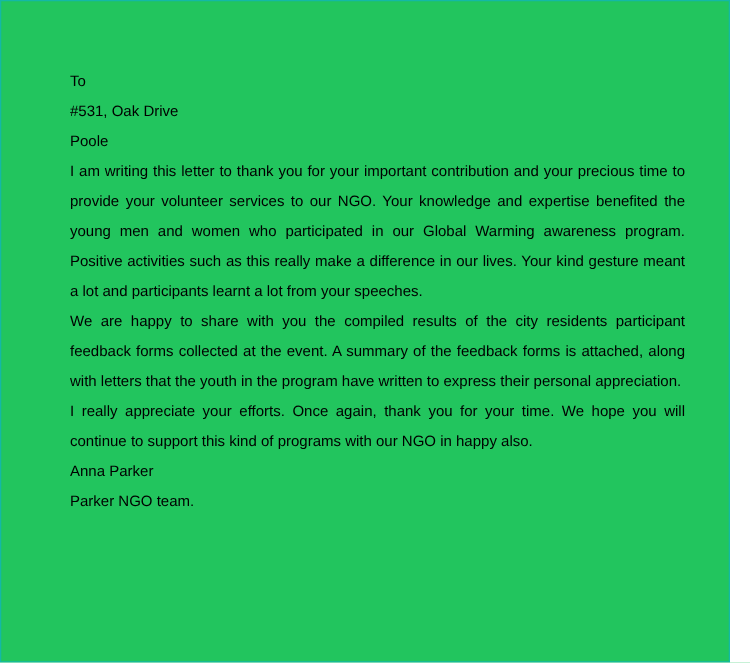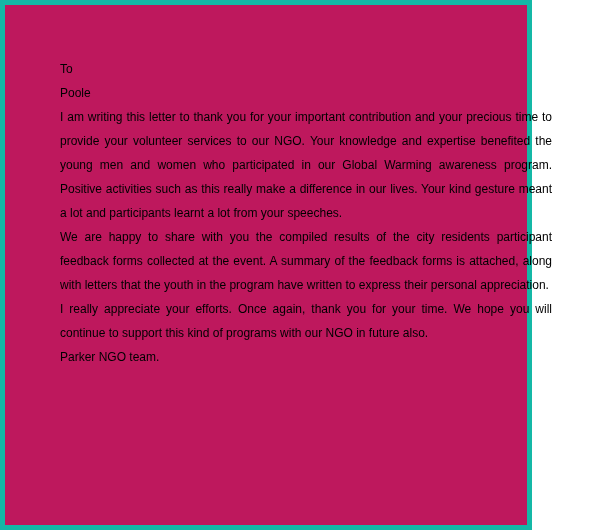--- a/index.html
+++ b/index.html
@@ -1,40 +1,42 @@
 <!DOCTYPE html>
 <html><head>
 <meta charset="utf-8">
 <style>
   html, body { margin: 0; padding: 0; background: #ffffff; }
   body { width: 600px; height: 530px; overflow: hidden; }
   .page {
     position: relative;
-    width: 532px; height: 530px;
+    width: 584px; height: 530px;
     box-sizing: border-box;
-    border: 5px solid #14b8a6;
-    background: #be185d;
+    border: 1px solid #14b8a6;
+    background: #22c55e;
   }
   .content {
     position: absolute;
     left: 55px; top: 52px;
     width: 492px;
     font-family: "Liberation Sans", sans-serif;
     font-size: 12px;
     color: #000000;
     line-height: 24px;
   }
   .line { margin: 0; white-space: nowrap; }
   .para { margin: 0; text-align: justify; }
 </style>
 </head>
 <body>
 
 <div class="page">
   <div class="content">
     <p class="line">To</p>
+    <p class="line">#531, Oak Drive</p>
     <p class="line">Poole</p>
     <p class="para">I am writing this letter to thank you for your important contribution and your precious time to provide your volunteer services to our NGO. Your knowledge and expertise benefited the young men and women who participated in our Global Warming awareness program. Positive activities such as this really make a difference in our lives. Your kind gesture meant a lot and participants learnt a lot from your speeches.</p>
     <p class="para">We are happy to share with you the compiled results of the city residents participant feedback forms collected at the event. A summary of the feedback forms is attached, along with letters that the youth in the program have written to express their personal appreciation.</p>
-    <p class="para">I really appreciate your efforts. Once again, thank you for your time. We hope you will continue to support this kind of programs with our NGO in future also.</p>
+    <p class="para">I really appreciate your efforts. Once again, thank you for your time. We hope you will continue to support this kind of programs with our NGO in happy also.</p>
+    <p class="line">Anna Parker</p>
     <p class="line">Parker NGO team.</p>
   </div>
 </div>
 
 </body></html>

